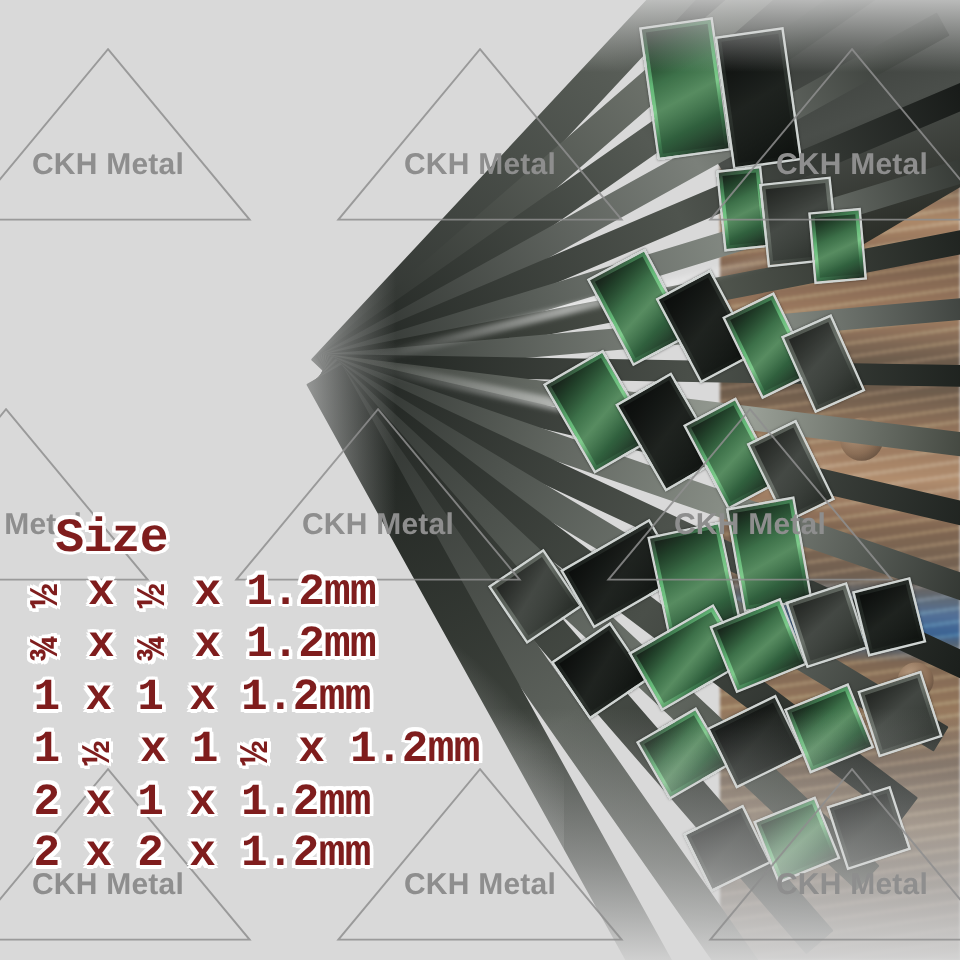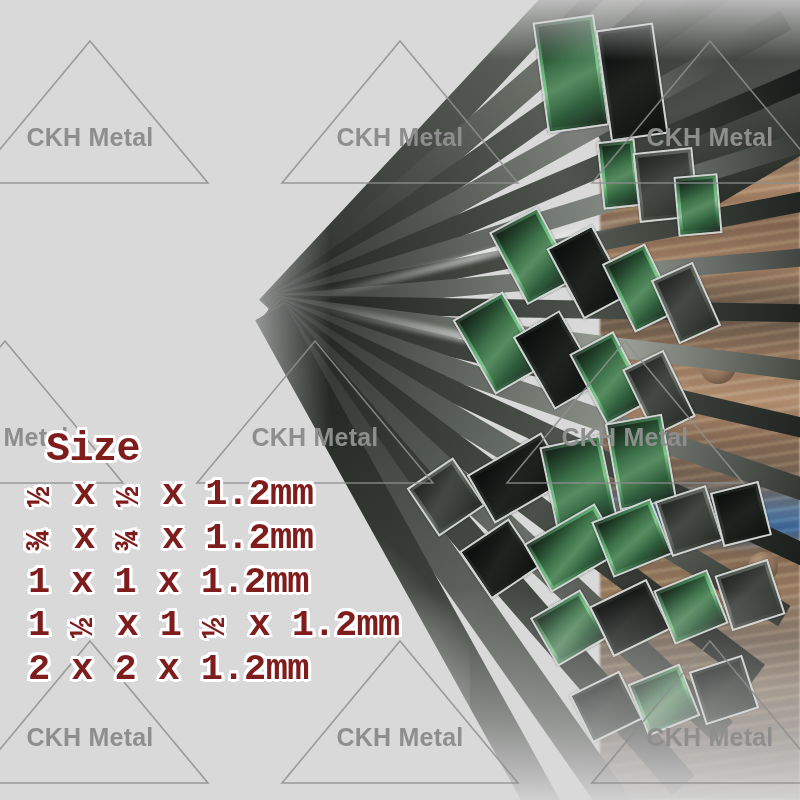--- a/index.html
+++ b/index.html
@@ -425,17 +425,18 @@
       </div>
     </div>
 
   <div id="size-block">
     <div class="size-title">Size</div>
     <div id="size-lines">
         <div class="size-line"><span class="frac">½</span><span> x </span><span class="frac">½</span><span> x </span><span>1.2mm</span></div>
         <div class="size-line"><span class="frac">¾</span><span> x </span><span class="frac">¾</span><span> x </span><span>1.2mm</span></div>
         <div class="size-line"><span>1</span><span> x </span><span>1</span><span> x </span><span>1.2mm</span></div>
         <div class="size-line"><span>1 </span><span class="frac">½</span><span> x </span><span>1 </span><span class="frac">½</span><span> x </span><span>1.2mm</span></div>
+        <div class="size-line"><span>2</span><span> x </span><span>1</span><span> x </span><span>1.2mm</span></div>
         <div class="size-line"><span>2</span><span> x </span><span>2</span><span> x </span><span>1.2mm</span></div>
       </div>
   </div>
 
 </div>
 
 </body></html>

